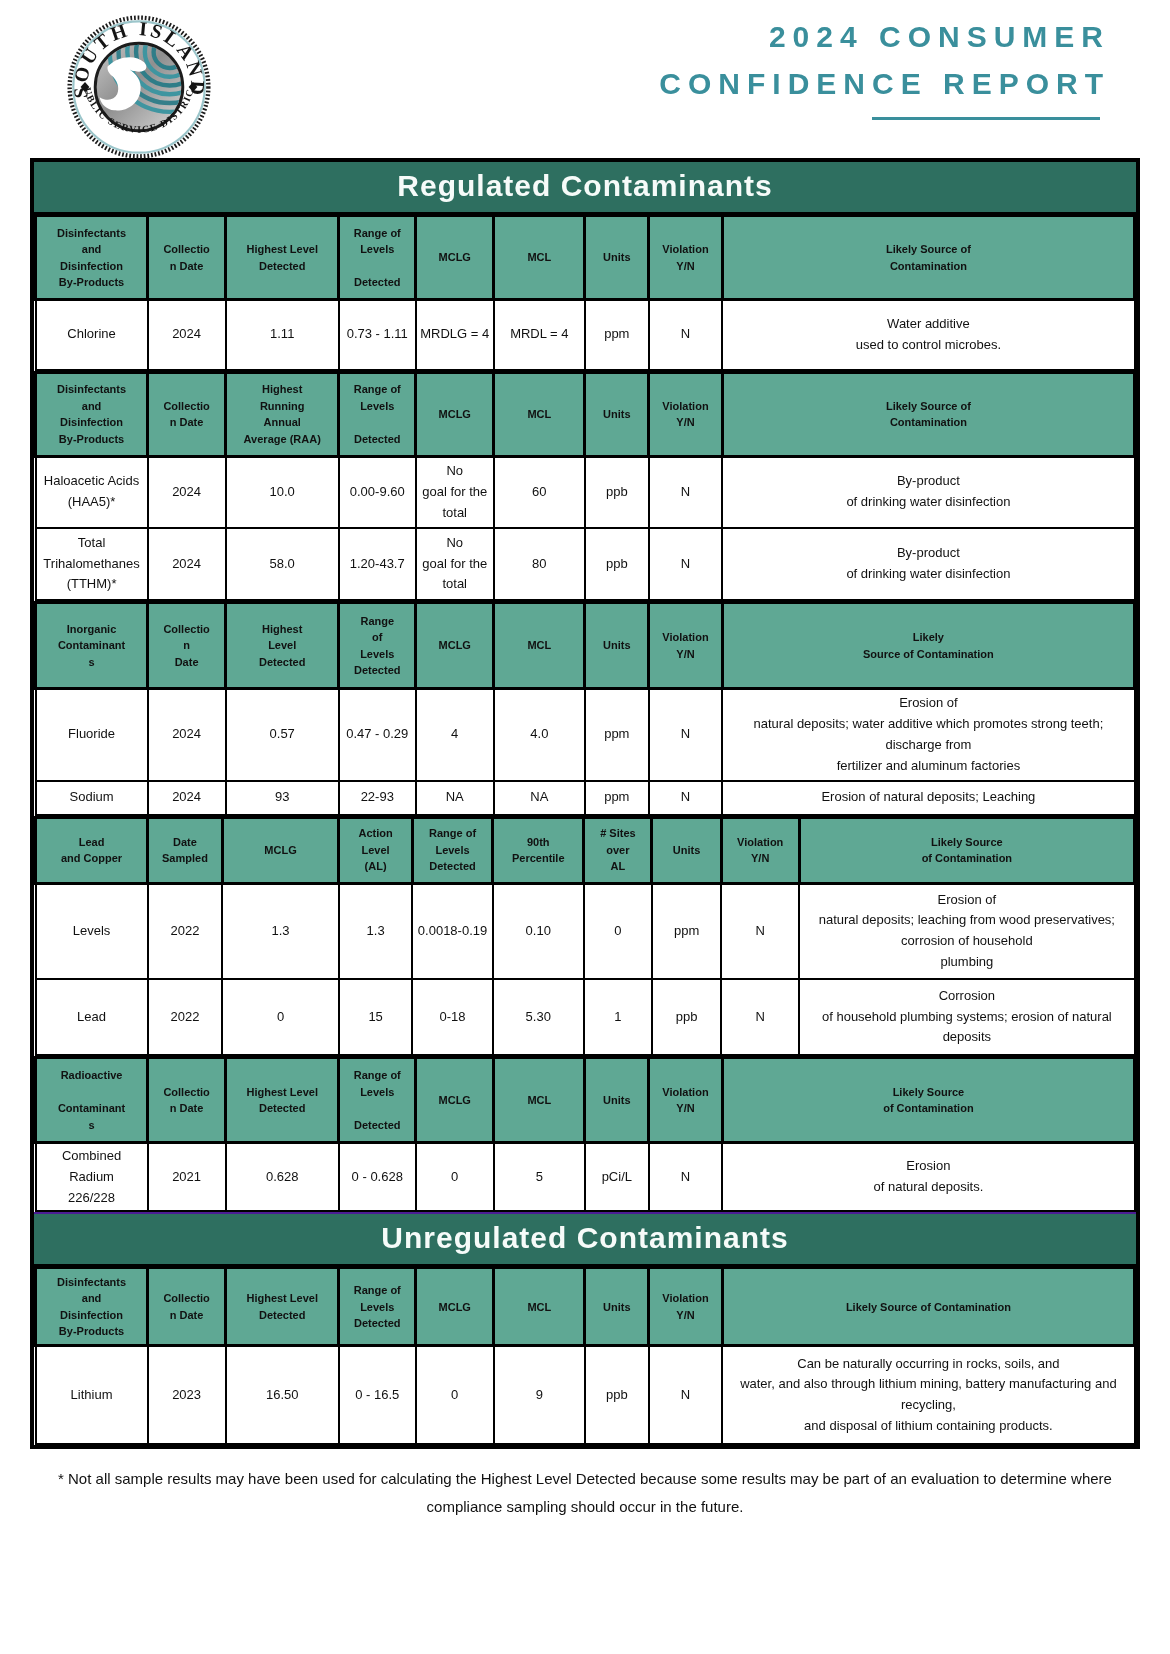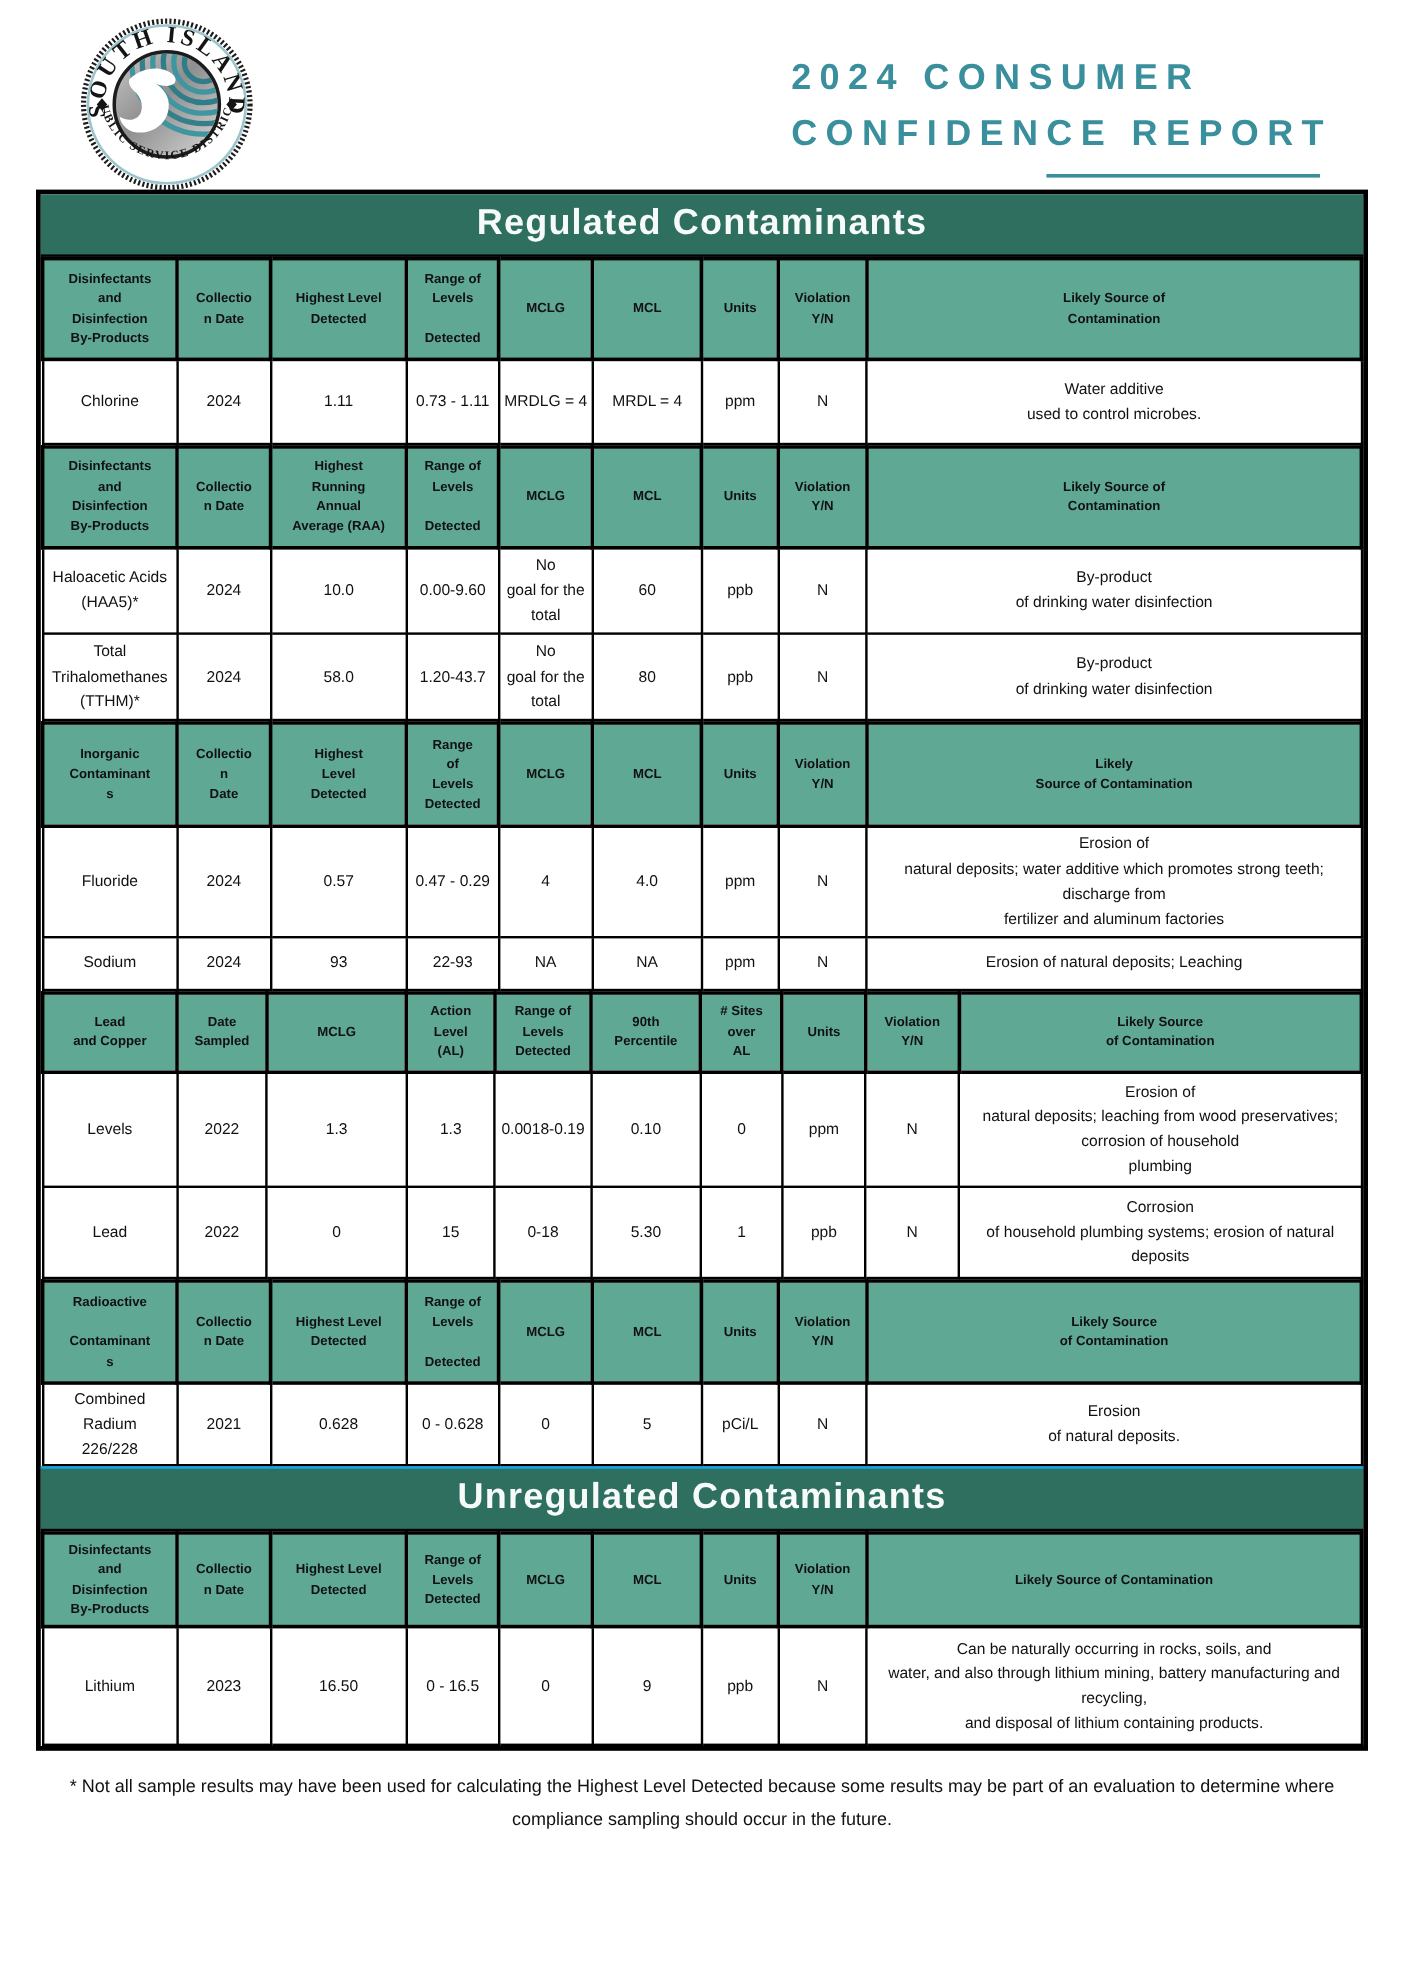--- a/index.html
+++ b/index.html
@@ -3,30 +3,30 @@
 <meta charset="utf-8">
 <style>
   html,body { margin:0; padding:0; background:#ffffff; }
   body { width:1170px; font-family:"Liberation Sans", sans-serif; color:#111; }
   .page { position:relative; width:1170px; height:1654px; background:#fff; overflow:hidden; }
 
   
   .top { display:flex; align-items:flex-start; justify-content:space-between;
          padding:14px 60px 6px 66px; height:158px; box-sizing:border-box; }
   .logo-wrap { width:146px; height:146px; flex:0 0 auto; }
-  .title-wrap { margin-top:28px; text-align:left; }
+  .title-wrap { text-align:right; }
   .report-title { margin:0; font-size:30px; font-weight:bold; letter-spacing:7px;
                   line-height:1.55; color:#3a8f9c; white-space:pre-line; }
   .title-rule { height:3px; width:228px; background:#3a8f9c; margin:10px 10px 0 auto; }
 
   
   .report { margin:0 30px; border:4px solid #000; }
   .band { background:#2e6f60; color:#f6fbf9; text-align:center; font-weight:bold;
           font-size:30px; letter-spacing:1px; padding:7px 0 9px 0;
-          border-top:2px solid #0ea5e9; border-bottom:2px solid #000; }
+          border-top:2px solid #4c1d95; border-bottom:2px solid #000; }
   .report > .band:first-child { border-top:none; }
   table.grid { width:100%; border-collapse:collapse; table-layout:fixed; }
   table.grid th, table.grid td {
       border:2px solid #000; text-align:center; vertical-align:middle;
       white-space:pre-line; padding:2px 3px; overflow:hidden; }
   table.grid th { background:#5fa894; font-weight:bold; font-size:11px;
       line-height:1.5; border-width:3px; }
   table.grid td { background:#fff; font-size:13px; line-height:1.6; }
 
   
@@ -255,21 +255,21 @@
             <td>0.47 -  0.29</td>
             <td>4</td>
             <td>4.0</td>
             <td>ppm</td>
             <td>N</td>
             <td>Erosion of
 natural deposits; water additive which promotes strong teeth;
 discharge from
 fertilizer and aluminum factories</td>
           </tr>
-          <tr style="height: 44px;">
+          <tr style="height: 34px;">
             <td>Sodium</td>
             <td>2024</td>
             <td>93</td>
             <td>22-93</td>
             <td>NA</td>
             <td>NA</td>
             <td>ppm</td>
             <td>N</td>
             <td>Erosion of natural deposits; Leaching</td>
           </tr>

